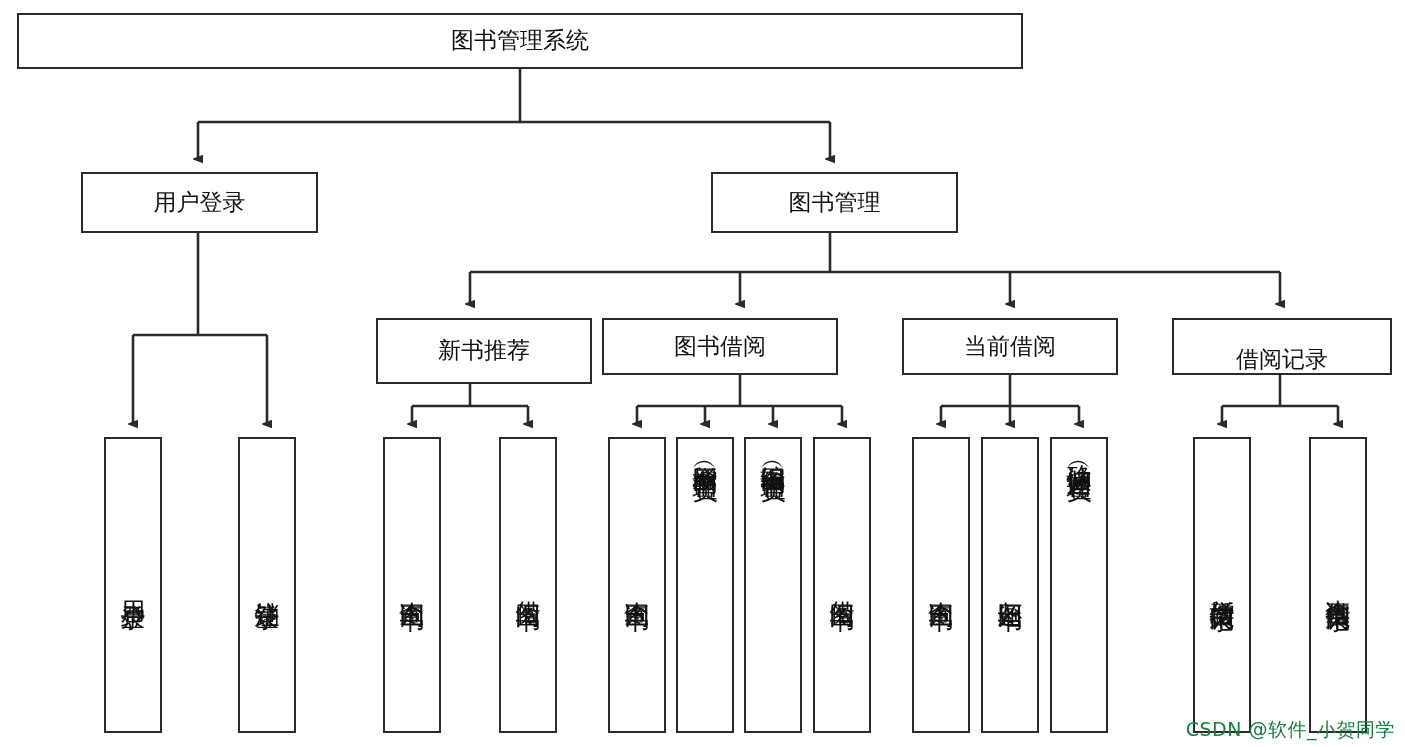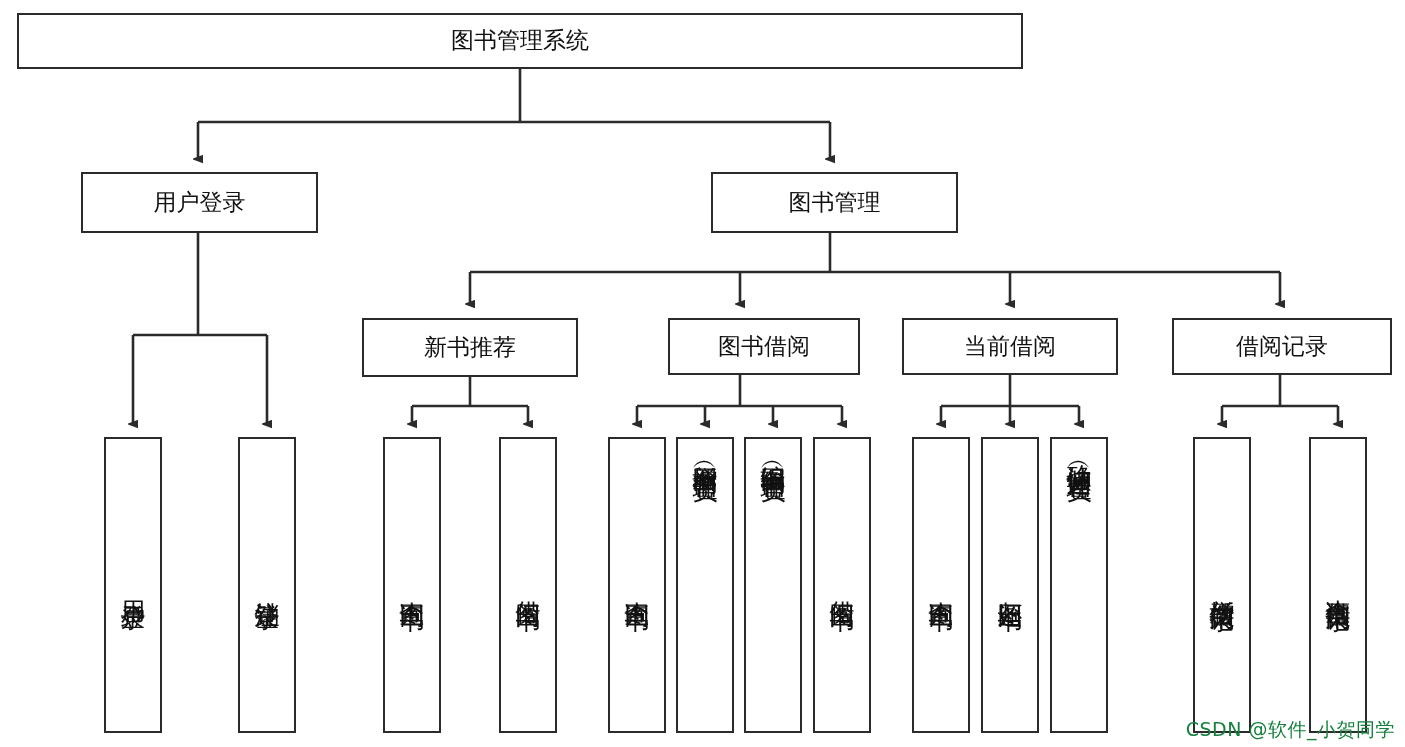--- a/index.html
+++ b/index.html
@@ -131,30 +131,30 @@
     <span class="label">图书管理系统</span>
   </div>
 
   <div class="node horizontal" style="left:81px; top:172px; width:237px; height:61px;">
     <span class="label">用户登录</span>
   </div>
   <div class="node horizontal" style="left:711px; top:172px; width:247px; height:61px;">
     <span class="label">图书管理</span>
   </div>
 
-  <div class="node horizontal" style="left:362px; top:318px; width:216px; height:59px;">
+  <div class="node horizontal" style="left:376px; top:318px; width:216px; height:66px;">
     <span class="label">新书推荐</span>
   </div>
-  <div class="node horizontal" style="left:668px; top:318px; width:192px; height:57px;">
+  <div class="node horizontal" style="left:602px; top:318px; width:236px; height:57px;">
     <span class="label">图书借阅</span>
   </div>
   <div class="node horizontal" style="left:902px; top:318px; width:216px; height:57px;">
     <span class="label">当前借阅</span>
   </div>
-  <div class="node horizontal" style="left:1172px; top:318px; width:220px; height:57px;">
+  <div class="node horizontal" style="left:1172px; top:318px; width:220px; height:57px;align-items:flex-end;">
     <span class="label">借阅记录</span>
   </div>
 
   <div class="node vertical leaf-mid" style="left:104px; top:437px; width:58px; height:296px;">
     <span class="label">用户登录</span>
   </div>
   <div class="node vertical leaf-mid" style="left:238px; top:437px; width:58px; height:296px;">
     <span class="label">注销登录</span>
   </div>
 

